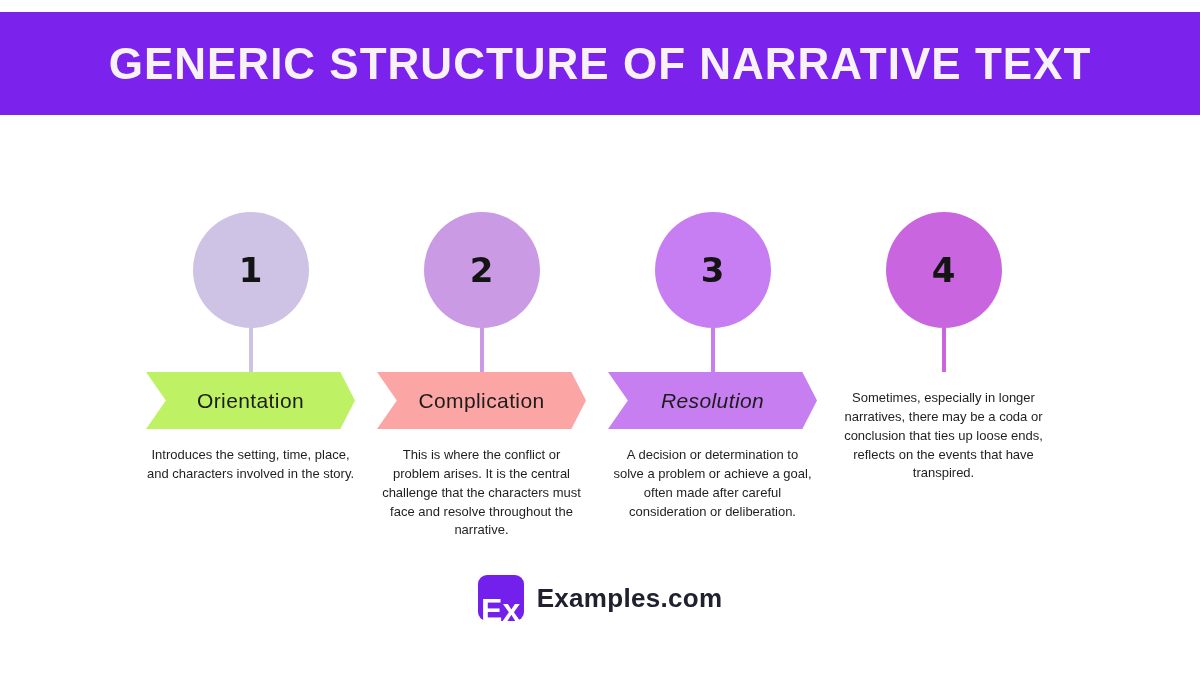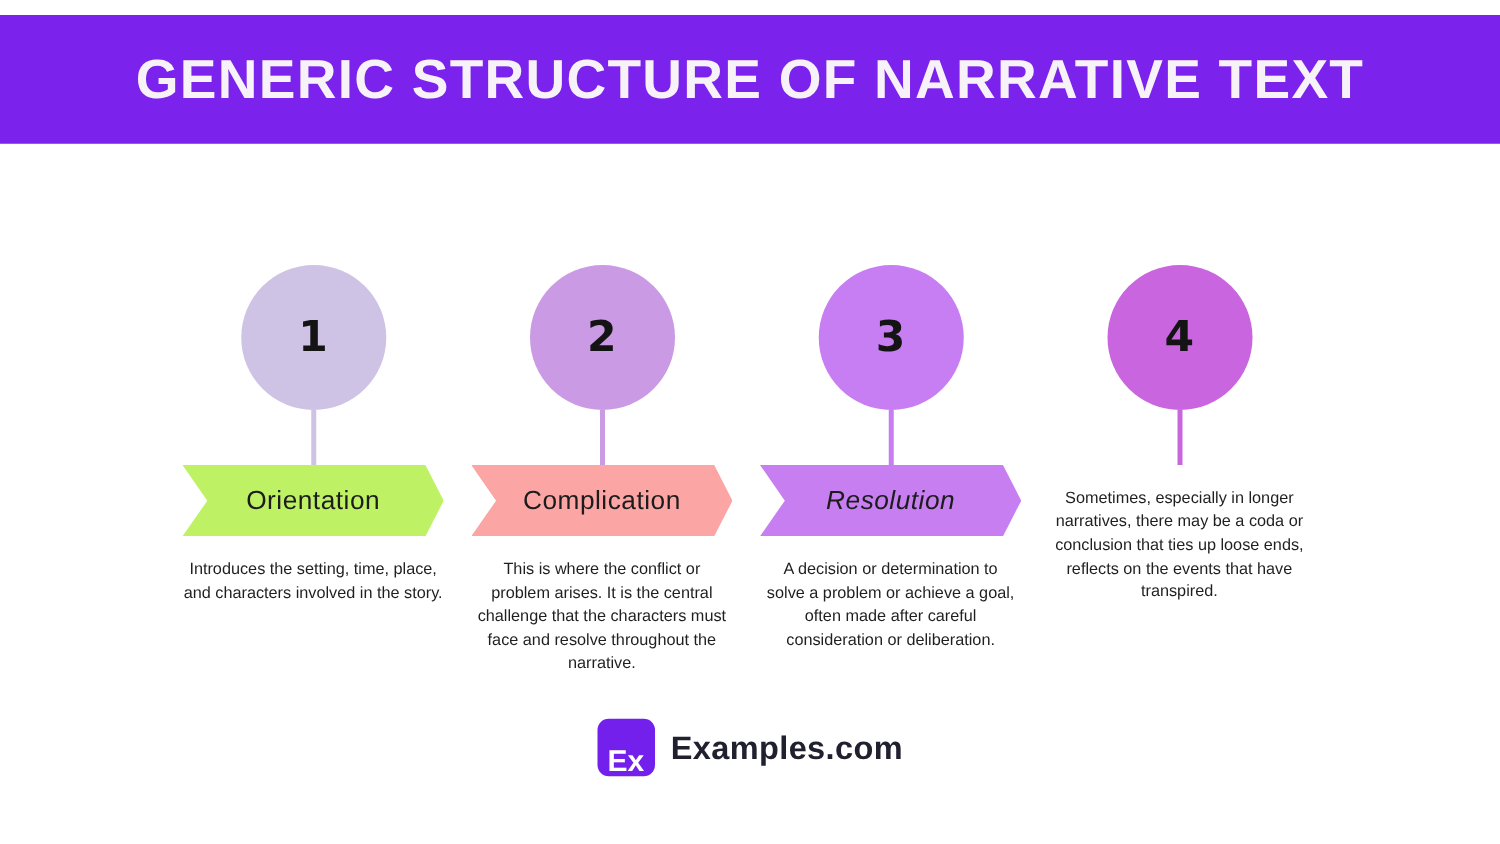--- a/index.html
+++ b/index.html
@@ -48,21 +48,21 @@
   }
 
   .logo {
     position: absolute; top: 575px; left: 0; width: 1200px;
     display: flex; align-items: center; justify-content: center; gap: 13px;
   }
   .badge {
     width: 46px; height: 46px; border-radius: 9px;
     display: flex; align-items: center; justify-content: center;
   }
-  .badge-text { color: #ffffff; font-size: 24px; font-weight: bold; margin-top: 24px; }
+  .badge-text { color: #ffffff; font-size: 32px; font-weight: bold; margin-top: 24px; }
   .brand-text { font-size: 26px; font-weight: bold; color: #20202F; letter-spacing: 0.3px; }
 </style>
 </head>
 <body>
 
 <div class="canvas">
 
   <div class="header" style="background-color: rgb(123, 34, 236);">
     <div class="title">GENERIC STRUCTURE OF NARRATIVE TEXT</div>
   </div>

